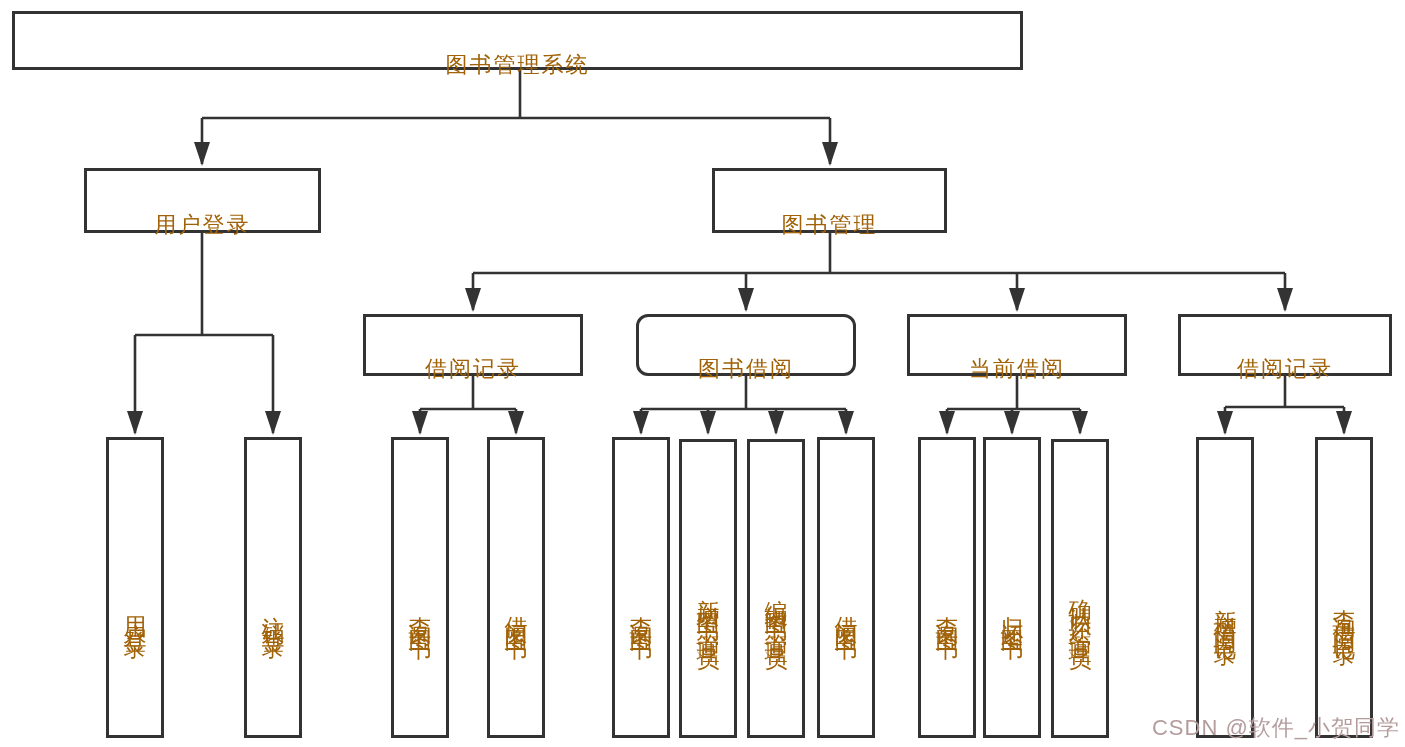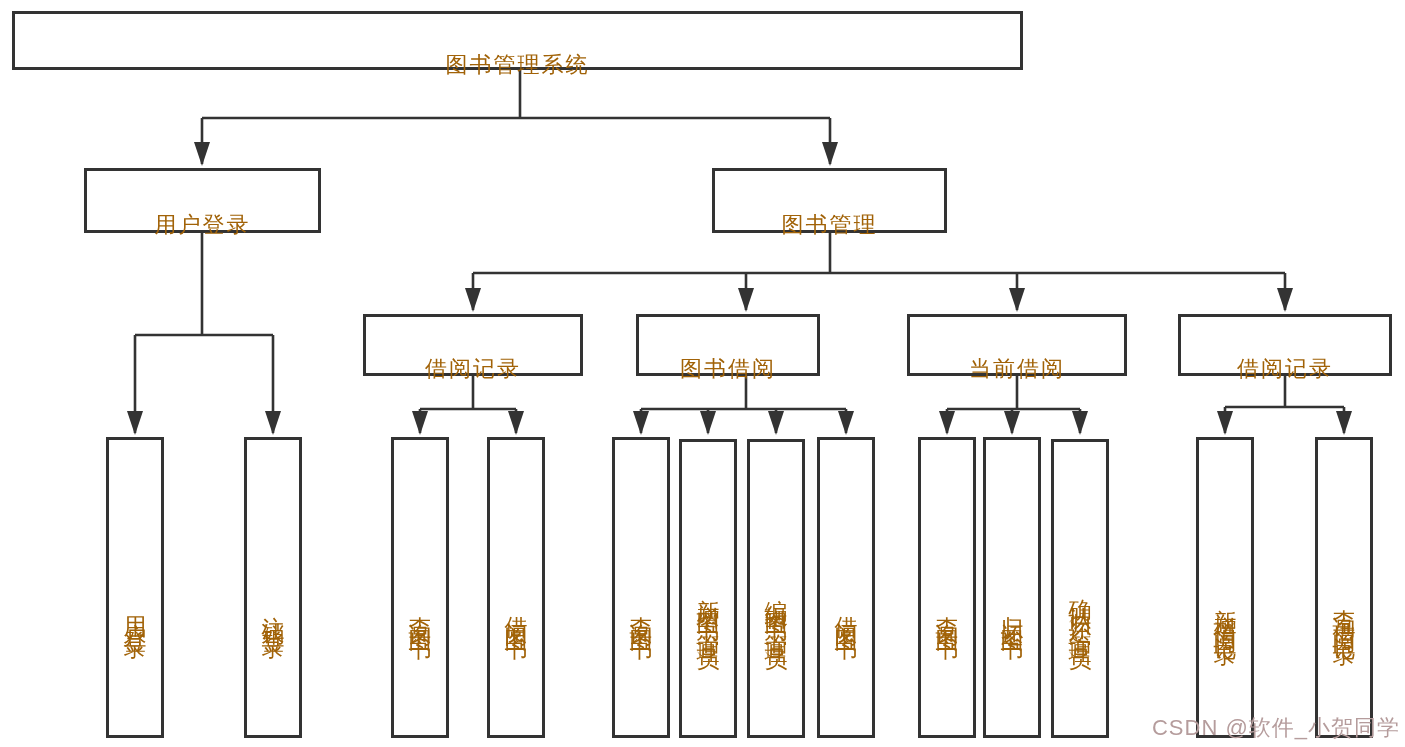--- a/index.html
+++ b/index.html
@@ -94,21 +94,21 @@
   <div class="box" style="left:84px;top:168px;width:237px;height:65px;">
     <span class="lbl">用户登录</span>
   </div>
   <div class="box" style="left:712px;top:168px;width:235px;height:65px;">
     <span class="lbl">图书管理</span>
   </div>
 
   <div class="box" style="left:363px;top:314px;width:220px;height:62px;">
     <span class="lbl">借阅记录</span>
   </div>
-  <div class="box" style="left:636px;top:314px;width:184px;height:62px;">
+  <div class="box" style="left:636px;top:314px;width:220px;height:62px;border-radius:12px;">
     <span class="lbl">图书借阅</span>
   </div>
   <div class="box" style="left:1178px;top:314px;width:214px;height:62px;">
     <span class="lbl">借阅记录</span>
   </div>
   <div class="box" style="left:907px;top:314px;width:220px;height:62px;">
     <span class="lbl">当前借阅</span>
   </div>
 
   <div class="box v" style="left:106px;top:437px;width:58px;height:301px;">

